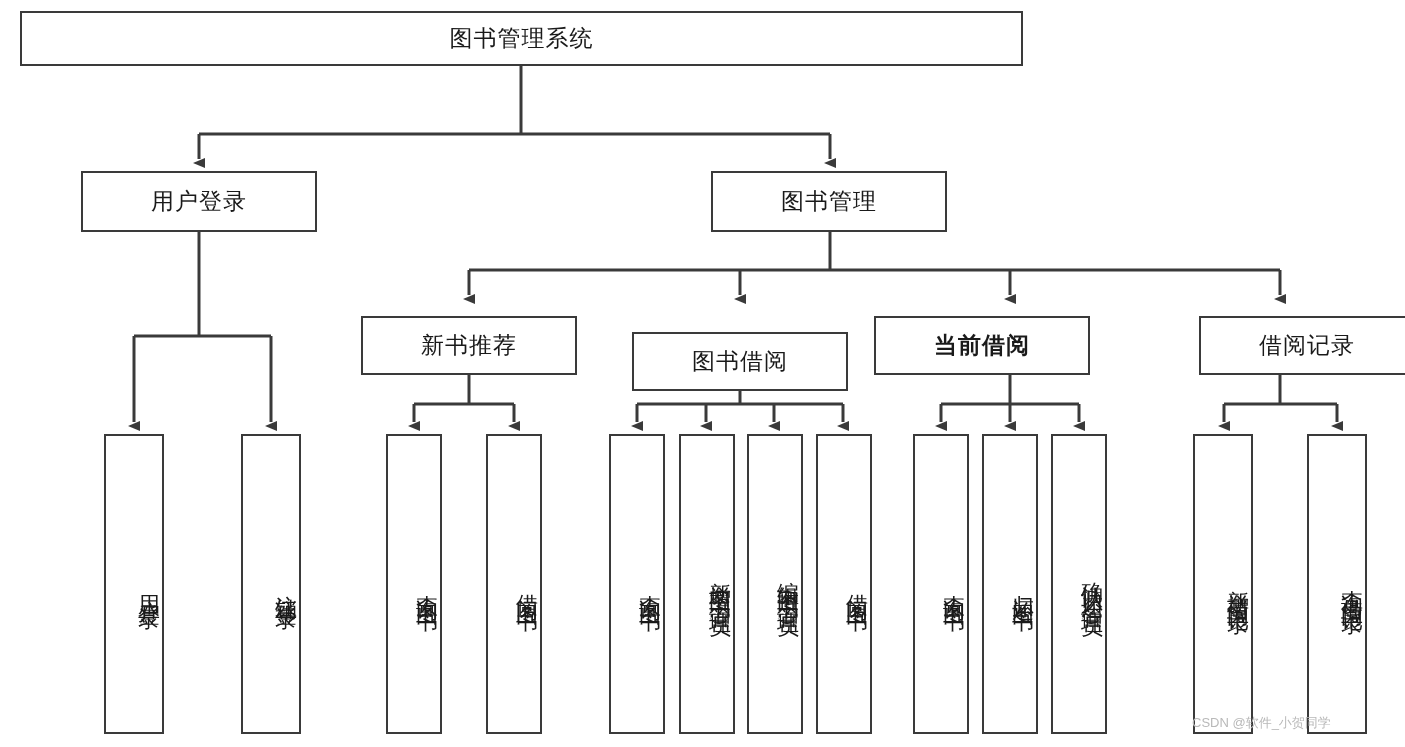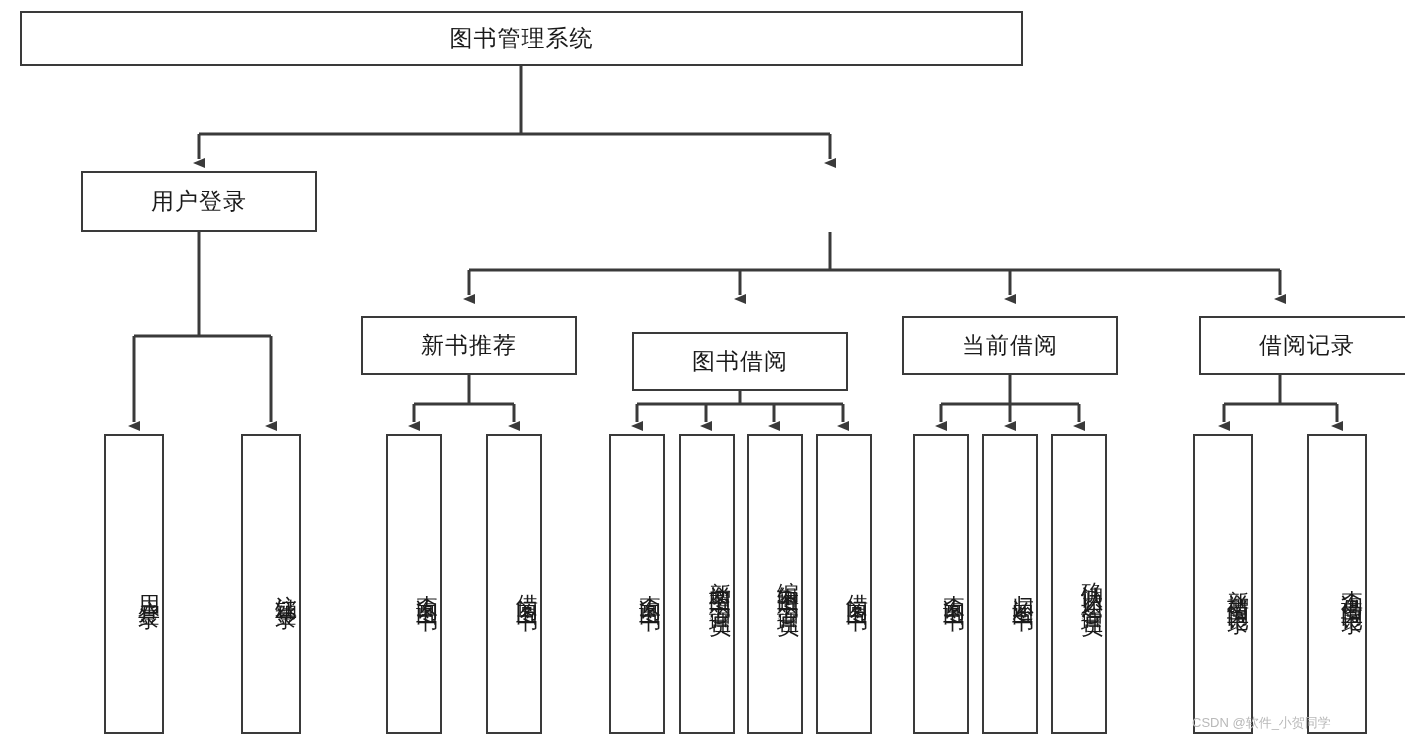--- a/index.html
+++ b/index.html
@@ -116,24 +116,25 @@
       <path d="M1280,375 L1280,404"></path>
       <path d="M1224,404 L1337,404"></path>
       <path d="M1224,404 L1224,422" marker-end="url(#arrow)"></path>
       <path d="M1337,404 L1337,422" marker-end="url(#arrow)"></path>
     </g>
   </svg>
 
   <div class="node h root" style="left:20px; top:11px; width:1003px; height:55px;">图书管理系统</div>
 
   <div class="node h" style="left:81px; top:171px; width:236px; height:61px;">用户登录</div>
+  <div class="node h" style="left:711px; top:171px; width:236px; height:61px;">图书管理</div>
 
   <div class="node h" style="left:361px; top:316px; width:216px; height:59px;">新书推荐</div>
   <div class="node h" style="left:632px; top:332px; width:216px; height:59px;">图书借阅</div>
-  <div class="node h" style="left:902px; top:316px; width:216px; height:59px;">当前借阅</div>
+  <div class="node h" style="left:874px; top:316px; width:216px; height:59px;font-weight:bold;">当前借阅</div>
   <div class="node h" style="left:1172px; top:316px; width:216px; height:59px;margin-left:27px;">借阅记录</div>
 
   <div class="node v" style="left:104px; top:434px; width:60px; height:300px;">用户登录</div>
   <div class="node v" style="left:241px; top:434px; width:60px; height:300px;">注销登录</div>
 
   <div class="node v" style="left:386px; top:434px; width:56px; height:300px;">查询图书</div>
   <div class="node v" style="left:486px; top:434px; width:56px; height:300px;">借阅图书</div>
 
   <div class="node v" style="left:609px; top:434px; width:56px; height:300px;">查询图书</div>
   <div class="node v tall" style="left:679px; top:434px; width:56px; height:300px;">新增图书（管理员）</div>

